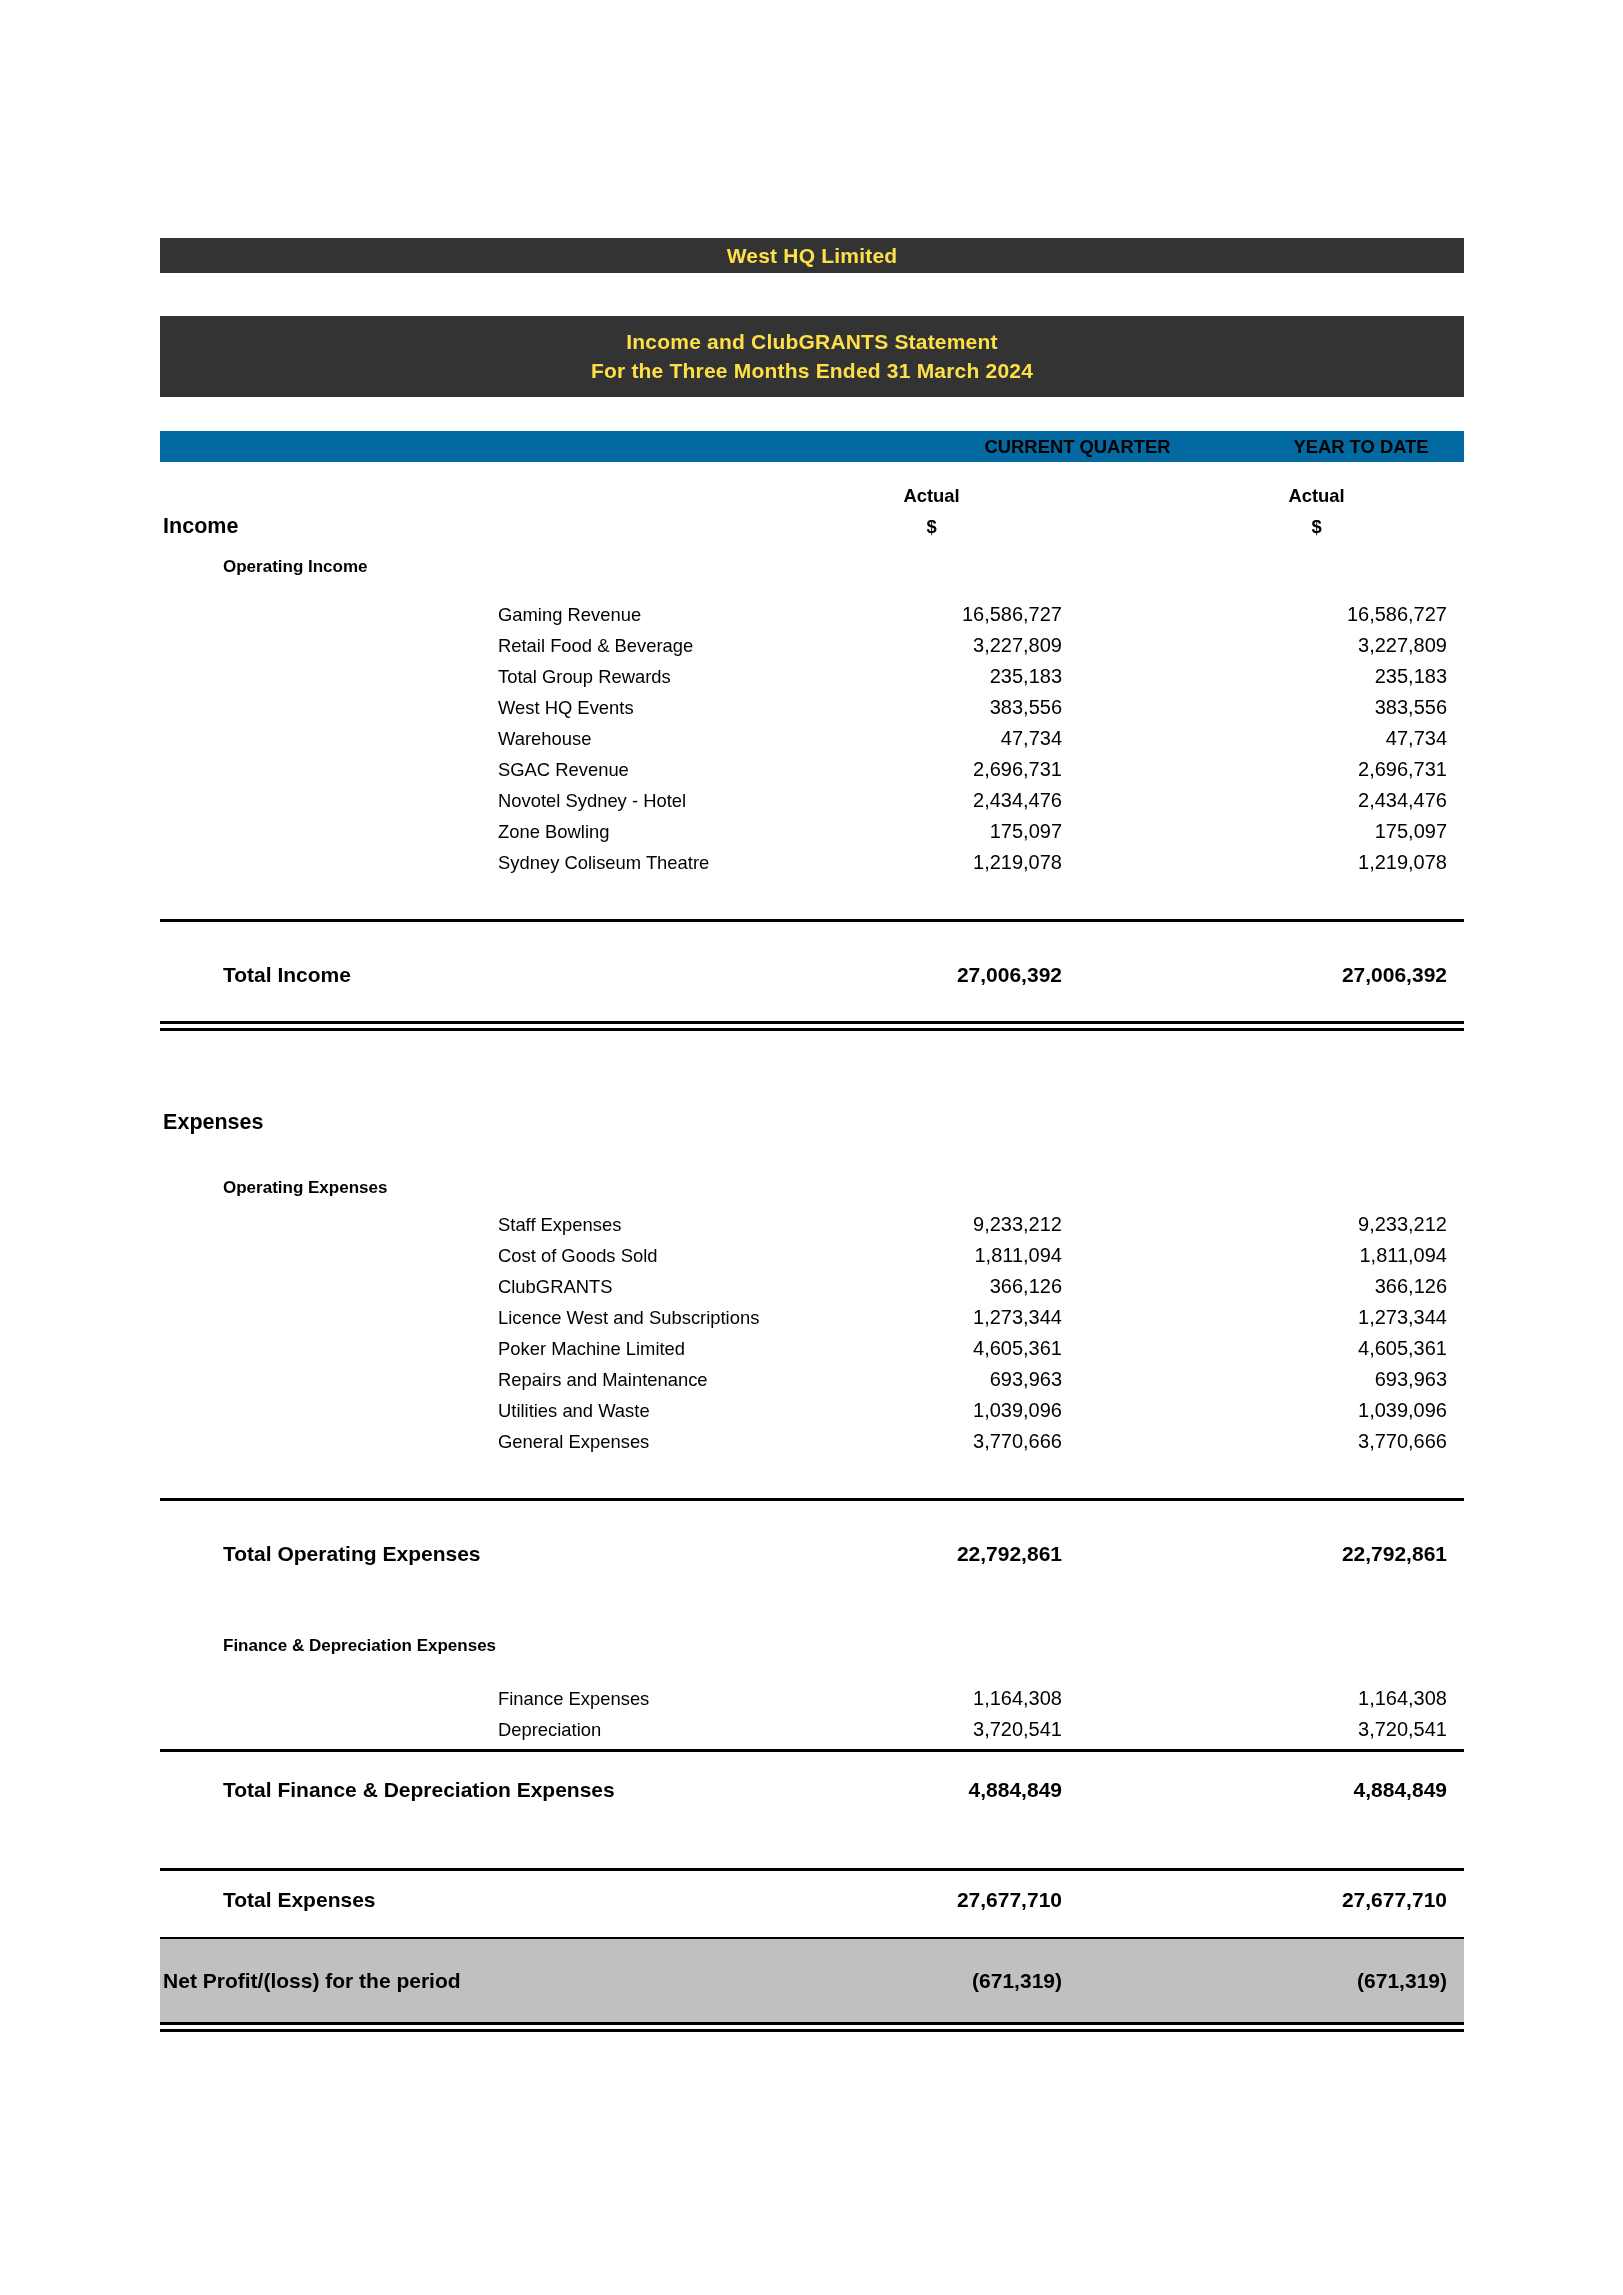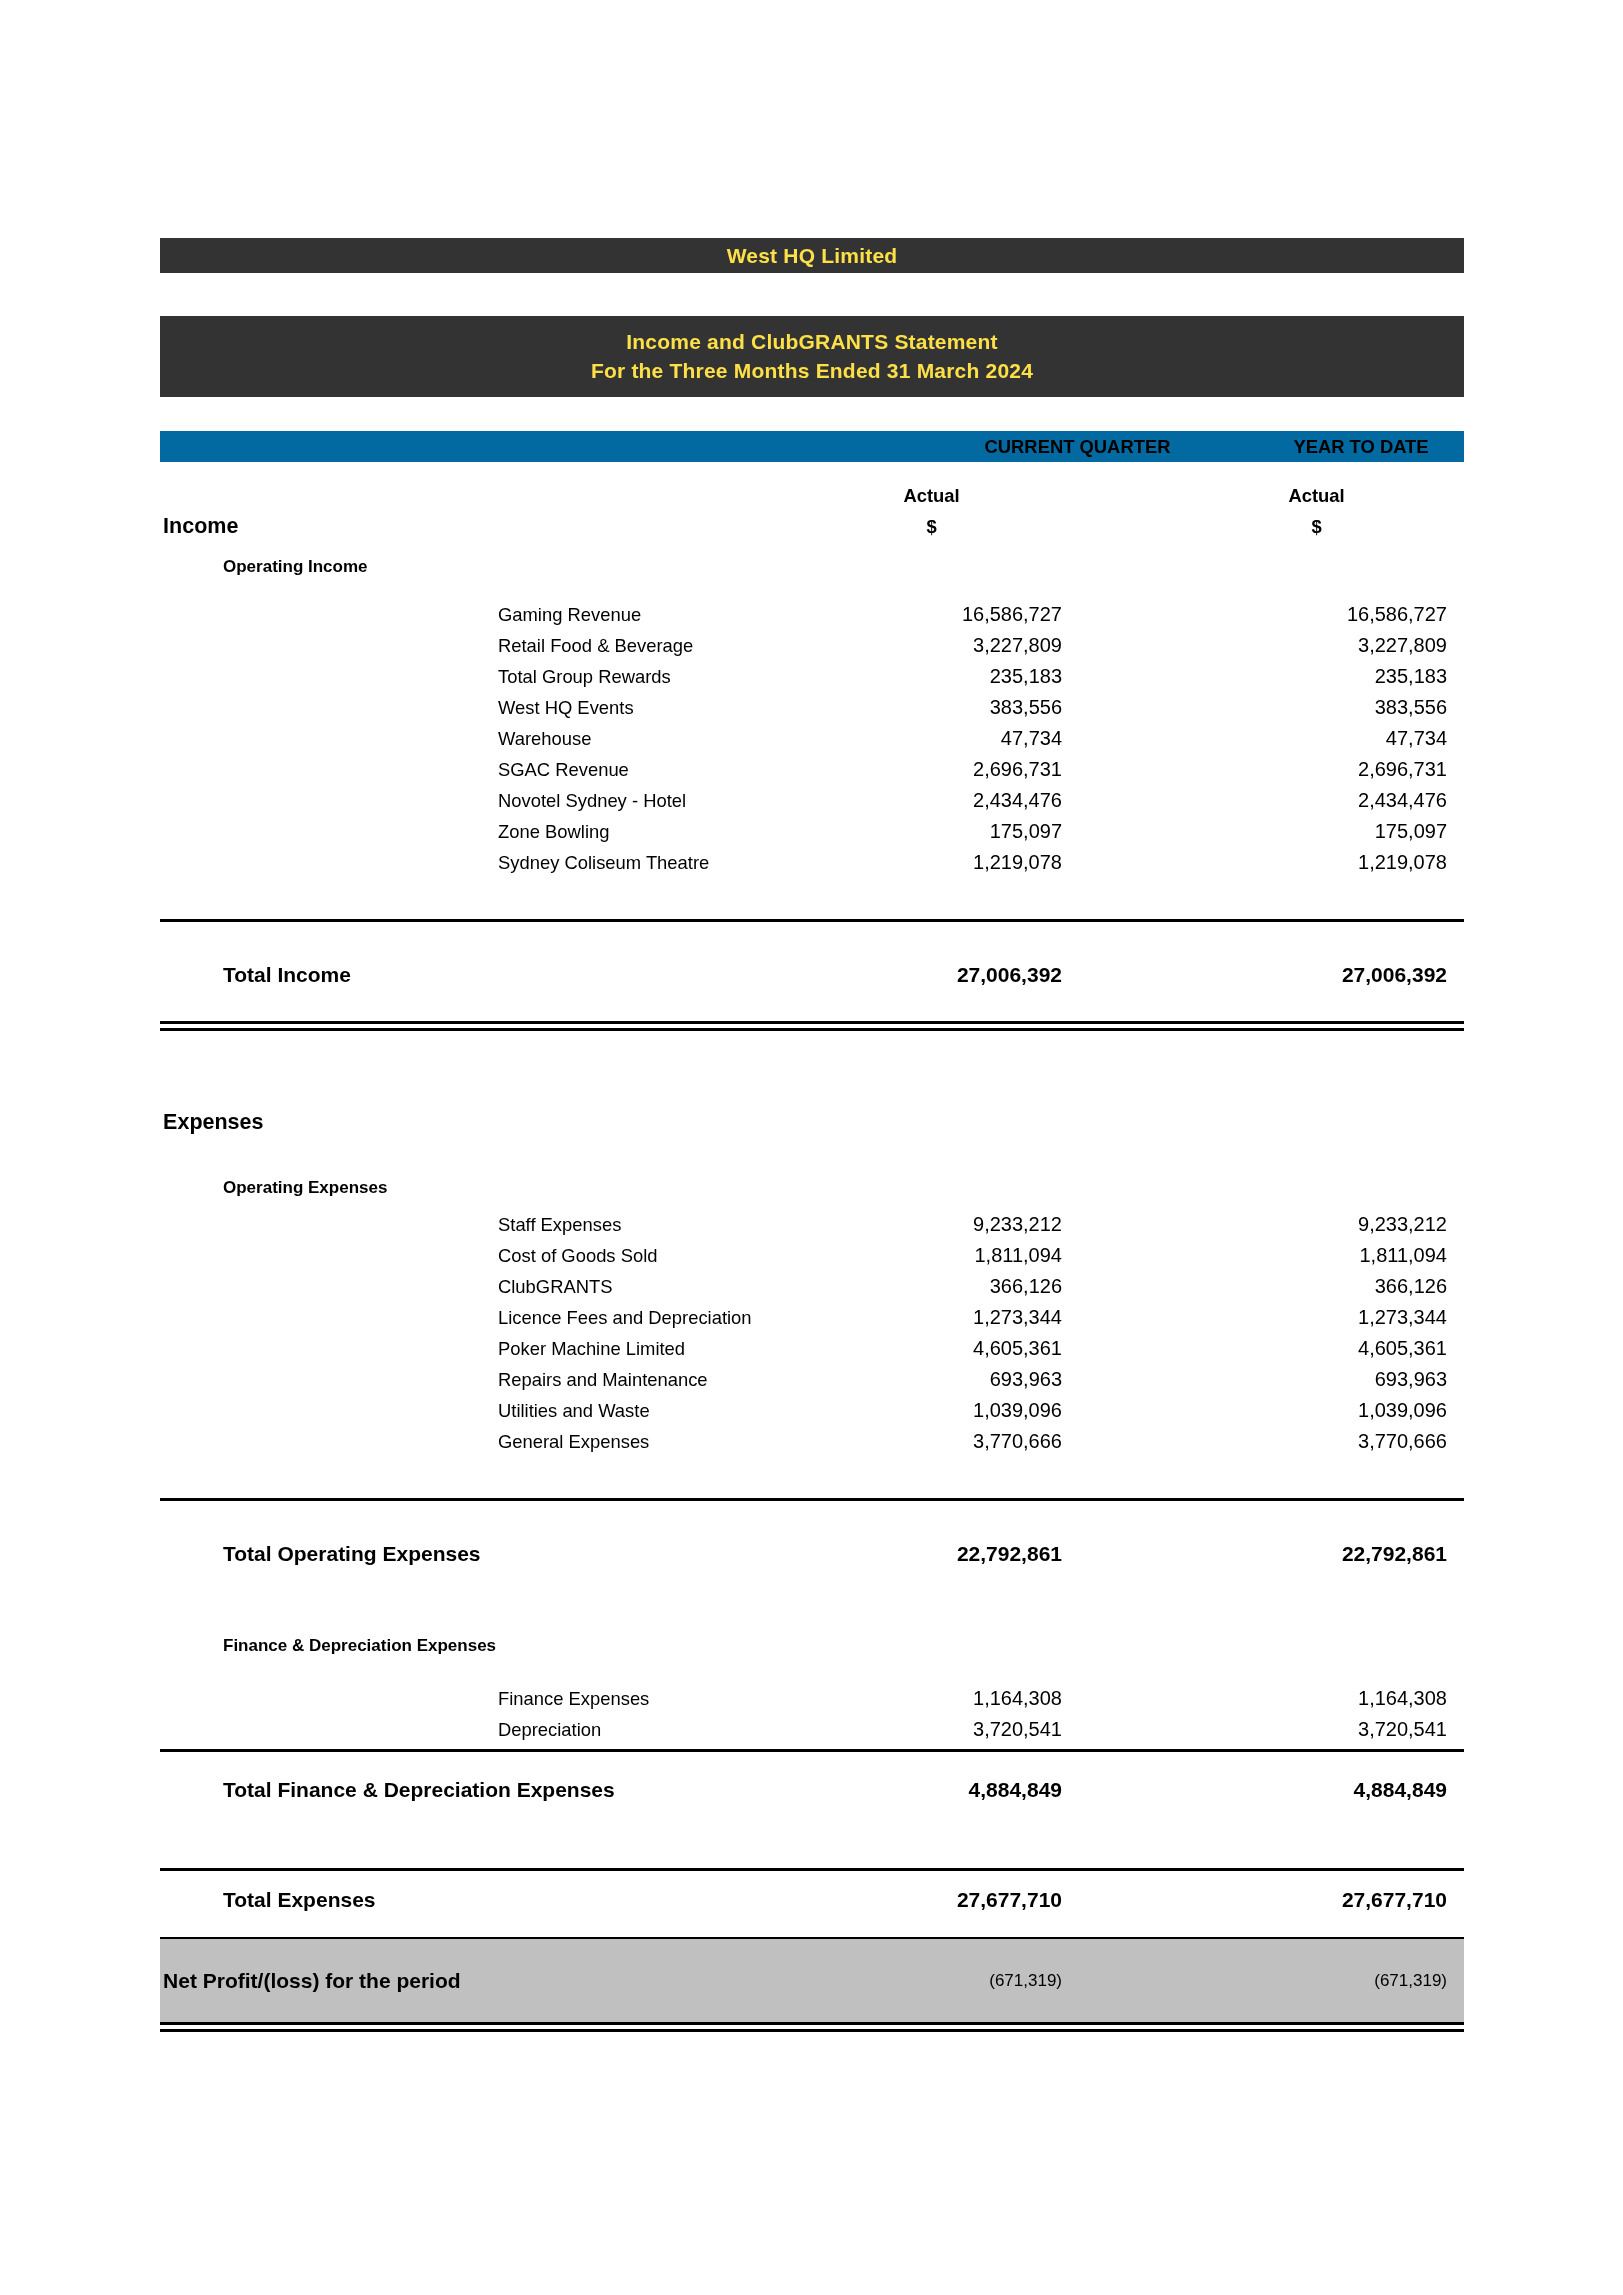--- a/index.html
+++ b/index.html
@@ -171,22 +171,22 @@
     font-size: 21px;
     font-weight: bold;
     white-space: nowrap;
   }
   .net-band .num {
     position: absolute;
     top: 0;
     height: 83px;
     line-height: 83px;
     text-align: right;
-    font-size: 17px;
-    font-weight: normal;
+    font-size: 21px;
+    font-weight: bold;
     white-space: nowrap;
   }
 </style>
 </head>
 <body>
 
 <div class="page">
   <div class="sheet">
 
     <div class="title-bar title-bar-1">
@@ -318,21 +318,21 @@
       <div class="lbl ind-2 item-text">Cost of Goods Sold</div>
       <div class="num col-cq num-normal">1,811,094</div>
       <div class="num col-ytd num-normal">1,811,094</div>
     </div>
     <div class="row">
       <div class="lbl ind-2 item-text">ClubGRANTS</div>
       <div class="num col-cq num-normal">366,126</div>
       <div class="num col-ytd num-normal">366,126</div>
     </div>
     <div class="row">
-      <div class="lbl ind-2 item-text">Licence Fees and Depreciation</div>
+      <div class="lbl ind-2 item-text">Licence West and Subscriptions</div>
       <div class="num col-cq num-normal">1,273,344</div>
       <div class="num col-ytd num-normal">1,273,344</div>
     </div>
     <div class="row">
       <div class="lbl ind-2 item-text">Poker Machine Limited</div>
       <div class="num col-cq num-normal">4,605,361</div>
       <div class="num col-ytd num-normal">4,605,361</div>
     </div>
     <div class="row">
       <div class="lbl ind-2 item-text">Repairs and Maintenance</div>

